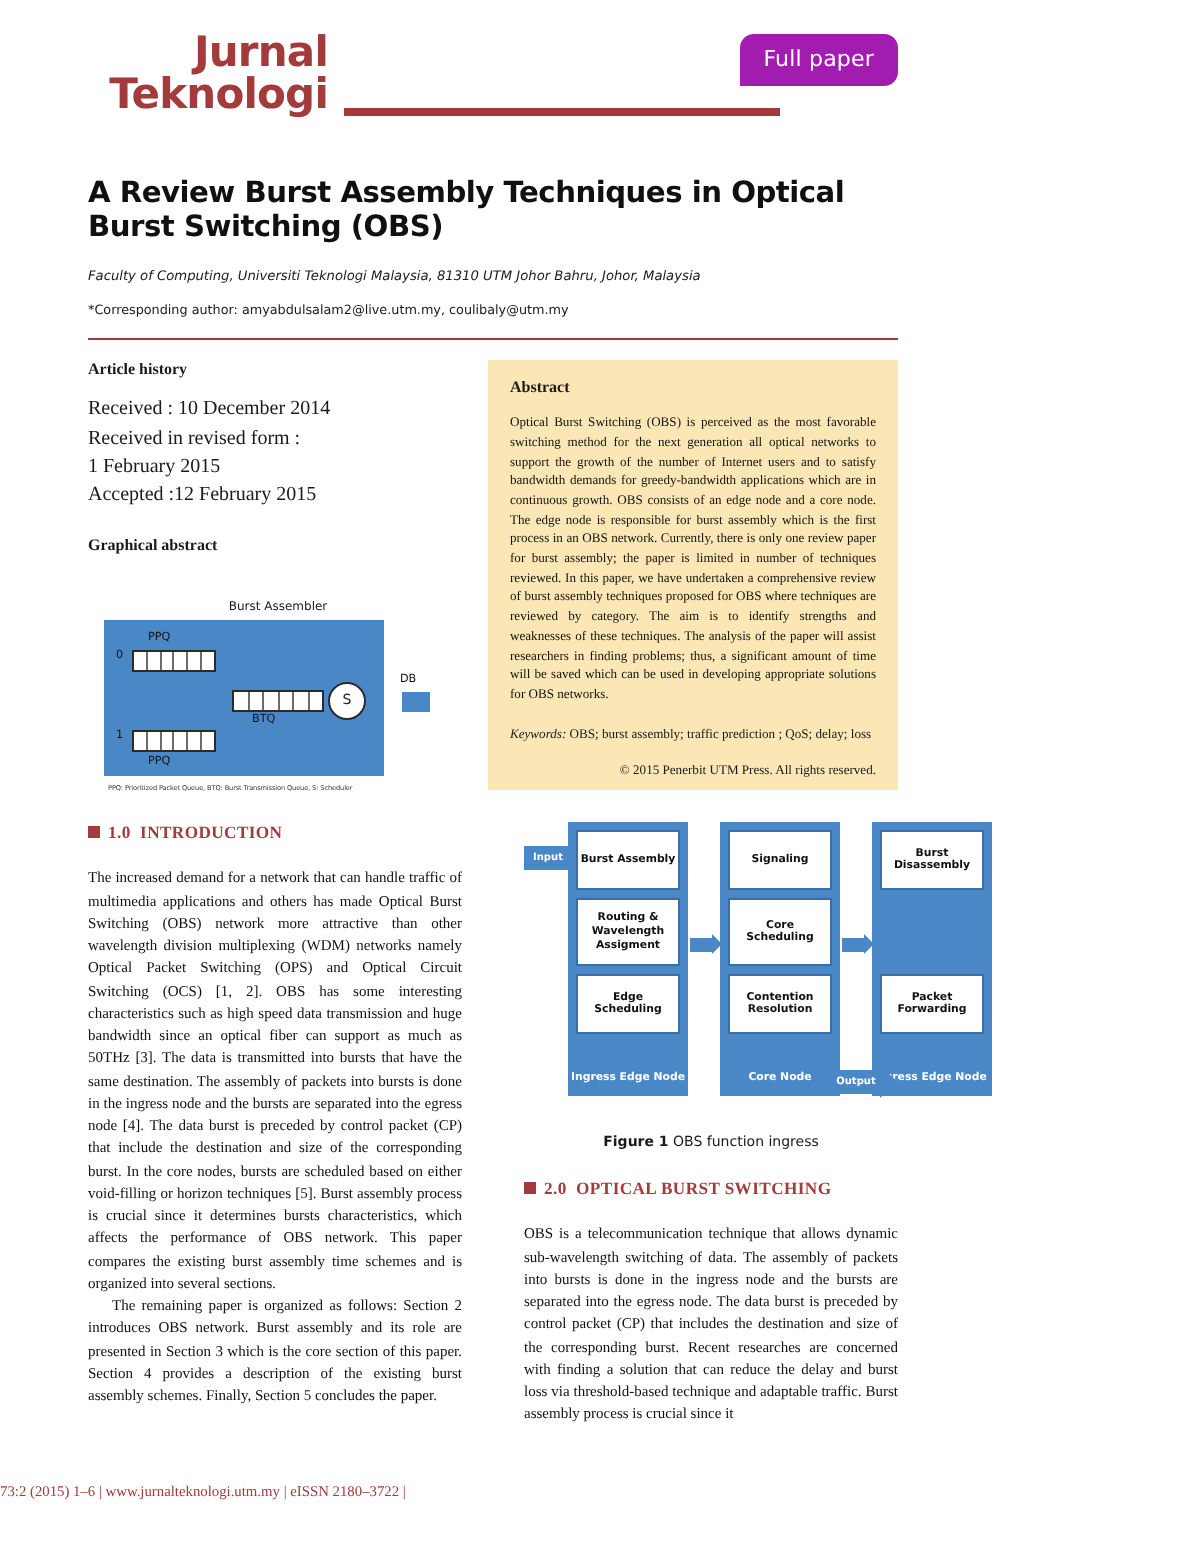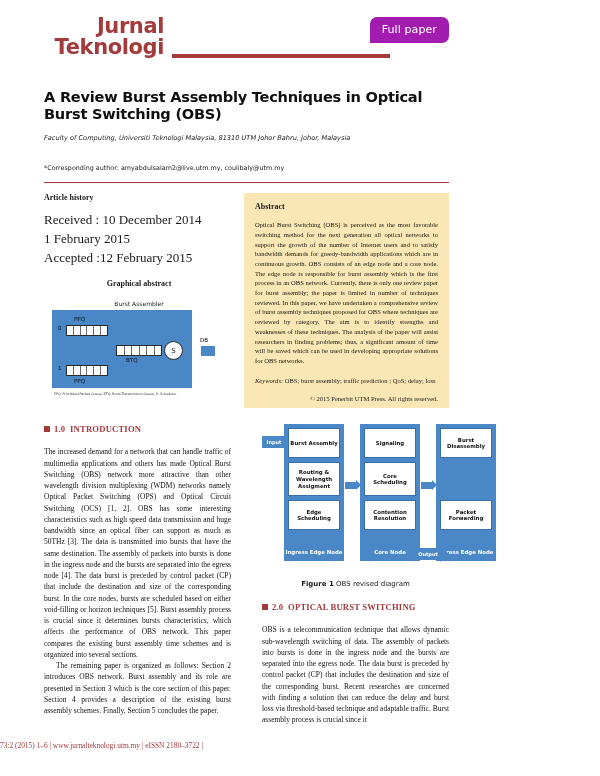--- a/index.html
+++ b/index.html
@@ -68,21 +68,21 @@
   .affil {
     font-family: "DejaVu Sans", sans-serif;
     font-size: 6.6px;
     font-style: italic;
     margin-top: 12px;
     color: #1a1a1a;
   }
   .corr {
     font-family: "DejaVu Sans", sans-serif;
     font-size: 6.4px;
-    margin-top: 22px;
+    margin-top: 9px;
     color: #1a1a1a;
   }
   .thinrule {
     height: 1.3px;
     background: #A33A3C;
     margin-top: 10px;
   }
 
   
   .absrow { display: flex; margin-top: 10px; height: 215px; }
@@ -92,25 +92,25 @@
     background: #FAE7B5;
     padding: 9px 11px 8px 11px;
   }
   .h-small {
     font-family: "Liberation Serif", serif;
     font-weight: bold;
     font-size: 8px;
     margin: 0 0 9px 0;
   }
   .meta {
-    font-size: 13px;
+    font-size: 10px;
     line-height: 1.44;
     margin-bottom: 12px;
   }
-  .ga-title { font-weight: bold; font-size: 8px; margin-bottom: 12px; text-align: center; }
+  .ga-title { font-weight: bold; font-size: 8px; margin-bottom: 23px; }
 
   .abs-body {
     font-size: 6.55px;
     line-height: 1.48;
     text-align: justify;
     color: #14140f;
   }
   .kw { font-size: 6.55px; margin-top: 11px; }
   .kw i { font-style: italic; }
   .copy {
@@ -341,20 +341,21 @@
   <div class="affil">Faculty of Computing, Universiti Teknologi Malaysia, 81310 UTM Johor Bahru, Johor, Malaysia</div>
   <div class="corr">*Corresponding author: amyabdulsalam2@live.utm.my, coulibaly@utm.my</div>
   <div class="thinrule"></div>
 
   <div class="absrow">
 
     <div class="leftcol">
       <div class="h-small">Article history</div>
       <div class="meta">
         <div>Received : 10 December 2014</div>
+        <div>Received in revised form :</div>
         <div>1 February 2015</div>
         <div>Accepted :12 February 2015</div>
       </div>
 
       <div class="ga-title">Graphical abstract</div>
 
       <div class="ga-wrap">
         <div class="ga-cap">Burst Assembler</div>
         <div class="ga-box">
           <div class="ga-blue"></div>
@@ -455,21 +456,21 @@
           <div class="cell" style="height:30px">Packet Forwarding</div>
           <div class="node-label">Egress Edge Node</div>
         </div>
 
         <div class="io-arrow out-arrow">Output</div>
         <div class="out-tip"></div>
       </div>
 
       <div class="figcap">
         <b>Figure 1</b>
-        <span>OBS revised diagram</span>
+        <span>OBS function ingress</span>
       </div>
 
       <div class="sec-head" style="margin-top:14px">
         <span class="sq"></span>
         <span>2.0</span>&nbsp;&nbsp;<span>OPTICAL BURST SWITCHING</span>
       </div>
       <div class="para">OBS is a telecommunication technique that allows dynamic sub-wavelength switching of data. The assembly of packets into bursts is done in the ingress node and the bursts are separated into the egress node. The data burst is preceded by control packet (CP) that includes the destination and size of the corresponding burst. Recent researches are concerned with finding a solution that can reduce the delay and burst loss via threshold-based technique and adaptable traffic. Burst assembly process is crucial since it</div>
     </div>
   </div>
 

